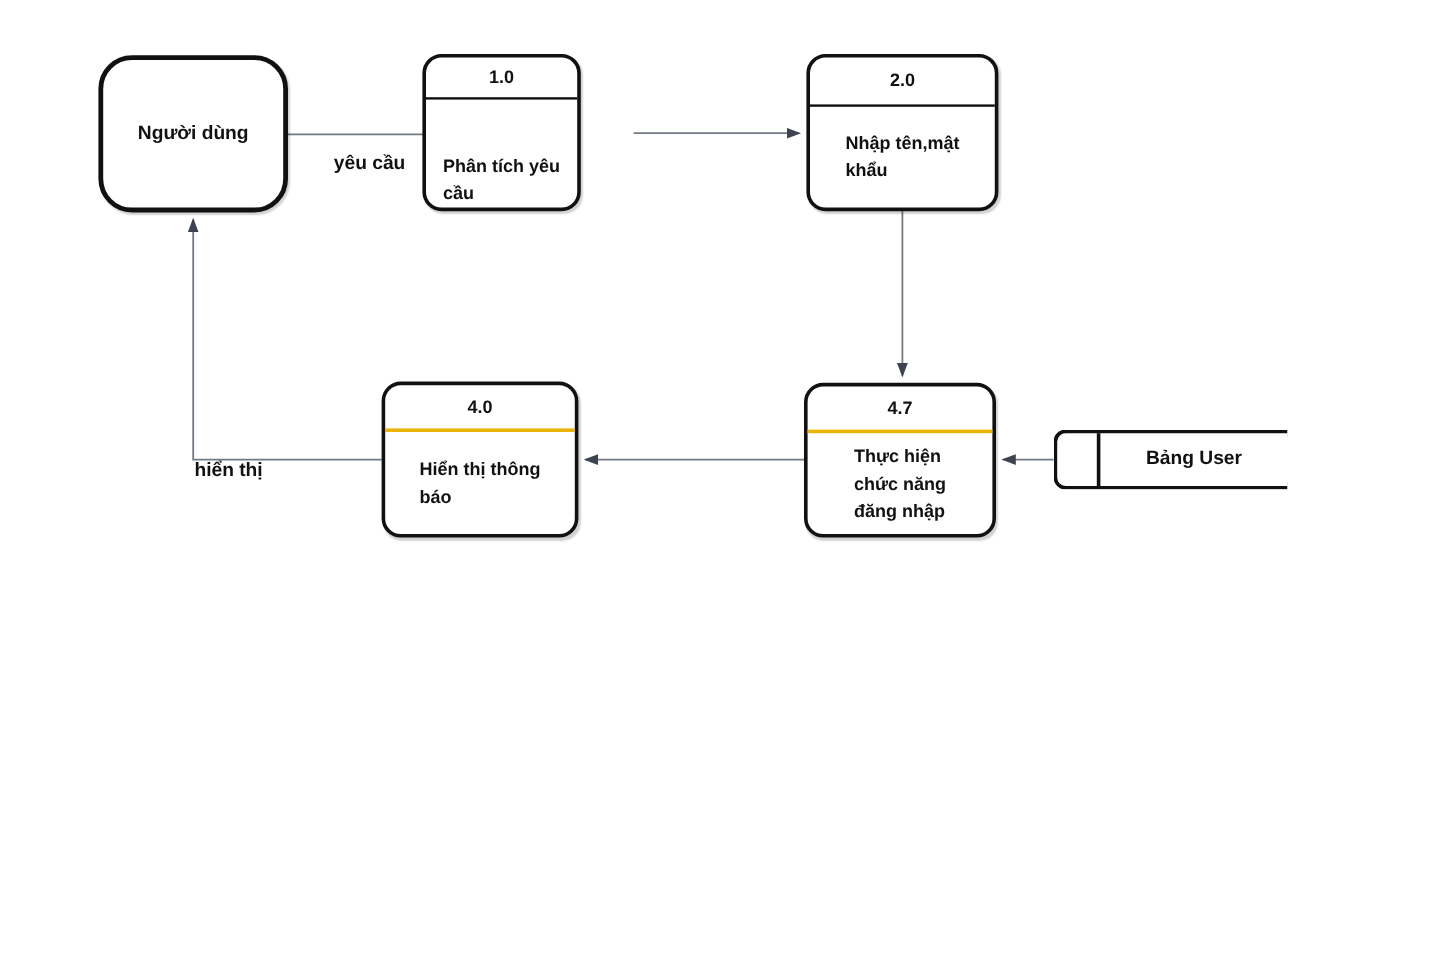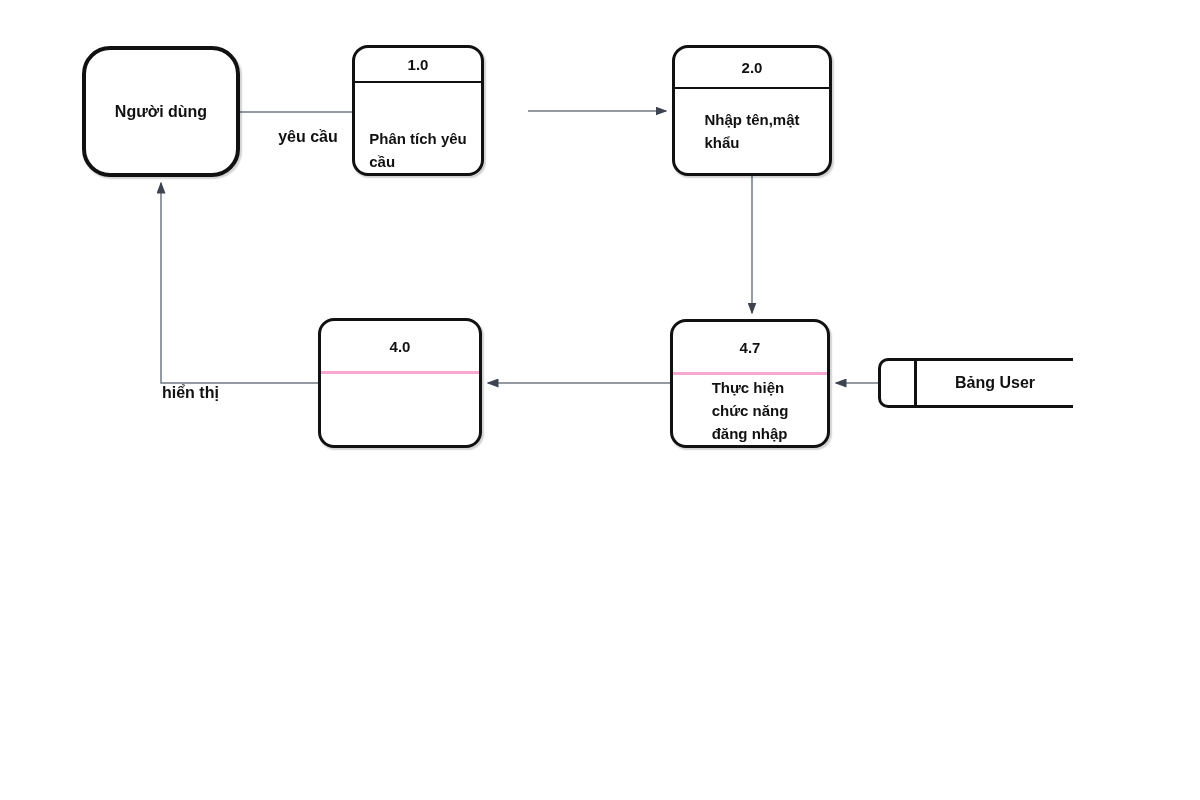--- a/index.html
+++ b/index.html
@@ -50,21 +50,21 @@
     flex-direction: column;
   }
   .process-header {
     display: flex;
     align-items: center;
     justify-content: center;
     font-size: 15px;
     font-weight: bold;
   }
   .process-header.thin { height: 41px; border-bottom: 2px solid #111111; }
-  .process-header.thick { height: 53px; border-bottom: 3px solid #f9a8d4; }
+  .process-header.thick { height: 39px; border-bottom: 3px solid #eab308; }
   .process-body {
     flex: 1;
     display: flex;
     align-items: center;
     justify-content: center;
     font-size: 15px;
     font-weight: bold;
     line-height: 23px;
     white-space: pre-line;
     padding: 0 6px;
@@ -156,20 +156,22 @@
     </div>
     <div class="process-body">Thực hiện
 chức năng
 đăng nhập</div>
   </div>
 
   <div class="node process process-4">
     <div class="process-header thick">
       <span>4.0</span>
     </div>
+    <div class="process-body">Hiển thị thông
+báo</div>
   </div>
 
   <div class="node datastore">
     <div class="datastore-key"></div>
     <div class="datastore-label">Bảng User</div>
   </div>
 
   <div class="flow-label flow-label-request">yêu cầu</div>
   <div class="flow-label flow-label-display">hiển thị</div>
 

